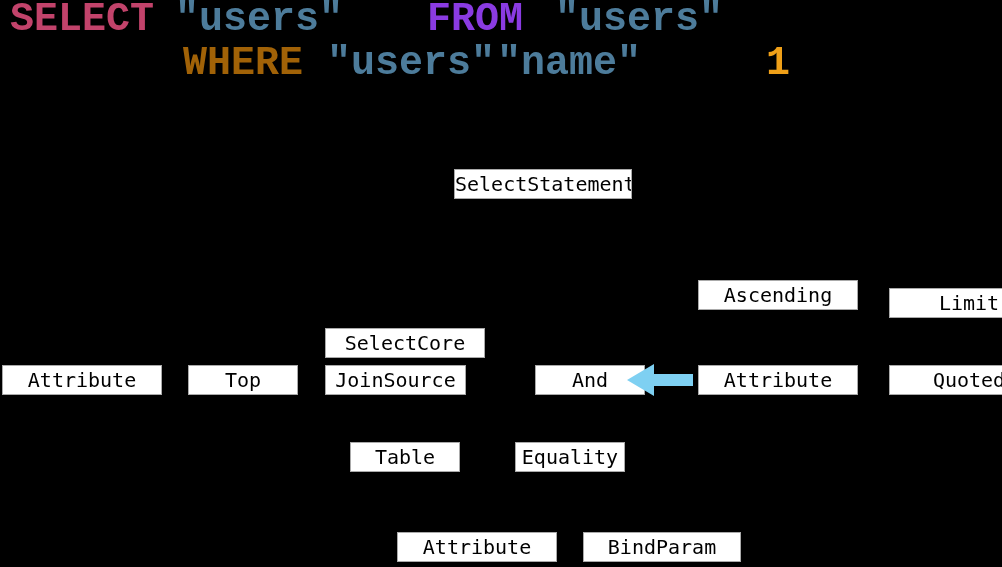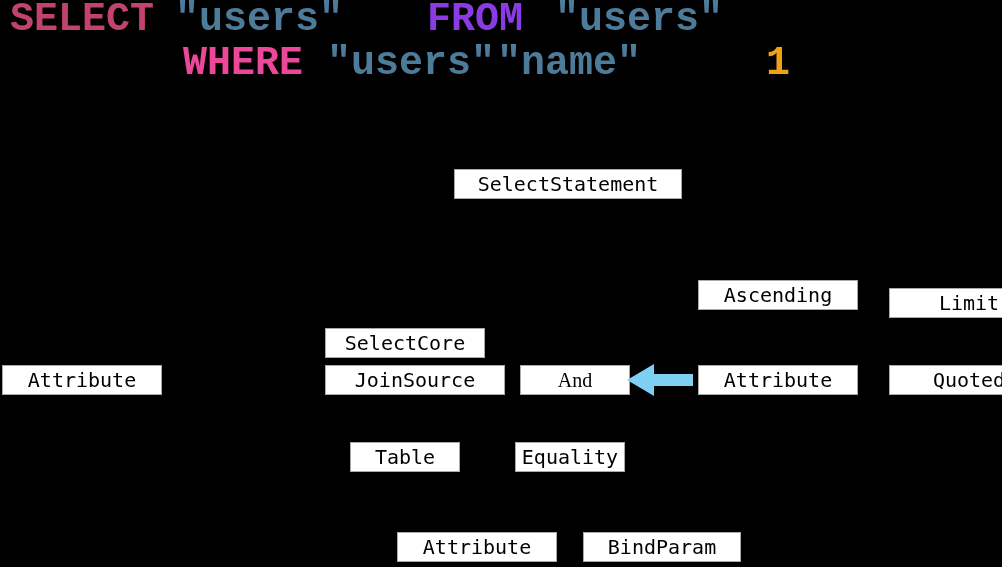--- a/index.html
+++ b/index.html
@@ -49,34 +49,35 @@
 </head>
 <body>
 
 <div id="canvas">
 
   <span class="sql-token" style="left: 10px; top: -2px; color: rgb(194, 67, 107);">SELECT</span>
   <span class="sql-token" style="left: 175px; top: -2px; color: rgb(77, 124, 155);">"users"</span>
   <span class="sql-token" style="left: 427px; top: -2px; color: rgb(138, 59, 226);">FROM</span>
   <span class="sql-token" style="left: 555px; top: -2px; color: rgb(77, 124, 155);">"users"</span>
 
-  <span class="sql-token" style="left: 183px; top: 42px; color: #ec4899;">WHERE</span>
+  <span class="sql-token" style="left: 183px; top: 42px; color: #a16207;">WHERE</span>
   <span class="sql-token" style="left: 327px; top: 42px; color: rgb(77, 124, 155);">"users"</span>
   <span class="sql-token" style="left: 497px; top: 42px; color: rgb(77, 124, 155);">"name"</span>
   <span class="sql-token" style="left: 766px; top: 42px; color: rgb(240, 160, 24);">1</span>
 
-  <div class="node" style="left:454px; top:169px; width:228px;">SelectStatement</div>
+  <div class="node" style="left:454px; top:169px; width:178px;">SelectStatement</div>
 
   <div class="node" style="left:325px; top:288px; width:160px;margin-top:40px;">SelectCore</div>
   <div class="node" style="left:698px; top:280px; width:160px;">Ascending</div>
   <div class="node" style="left:889px; top:288px; width:160px;">Limit</div>
 
   <div class="node" style="left:2px;   top:365px; width:160px;">Attribute</div>
-  <div class="node" style="left:325px; top:365px; width:180px;">JoinSource</div>
-  <div class="node" style="left:520px; top:365px; width:110px;font-family:Liberation Serif, serif;">And</div>
+  <div class="node" style="left:188px; top:365px; width:110px;">Top</div>
+  <div class="node" style="left:325px; top:365px; width:141px;">JoinSource</div>
+  <div class="node" style="left:535px; top:365px; width:110px;">And</div>
   <div class="node" style="left:698px; top:365px; width:160px;">Attribute</div>
   <div class="node" style="left:889px; top:365px; width:160px;">Quoted</div>
 
   <div class="node" style="left:350px; top:442px; width:110px;">Table</div>
   <div class="node" style="left:515px; top:442px; width:110px;">Equality</div>
 
   <div class="node" style="left:397px; top:532px; width:160px;">Attribute</div>
   <div class="node" style="left:583px; top:532px; width:158px;">BindParam</div>
 
   <svg class="arrow" width="66" height="32" viewBox="0 0 66 32">

